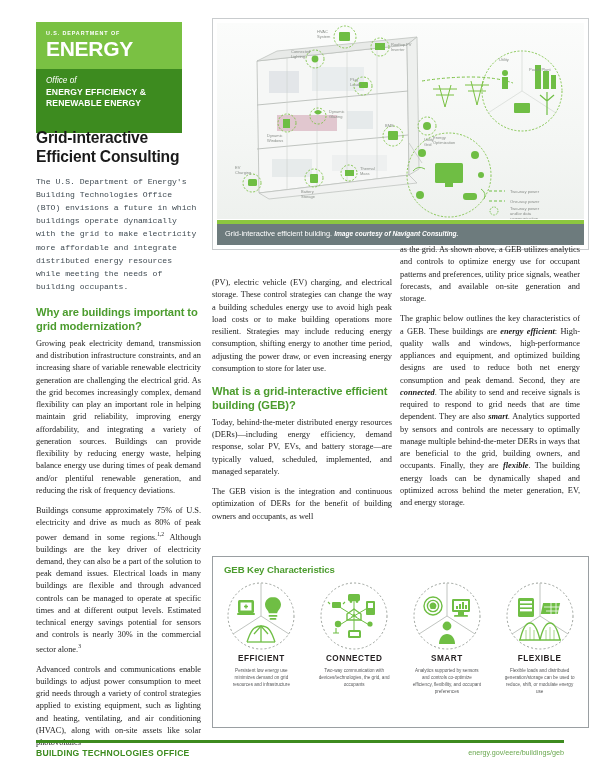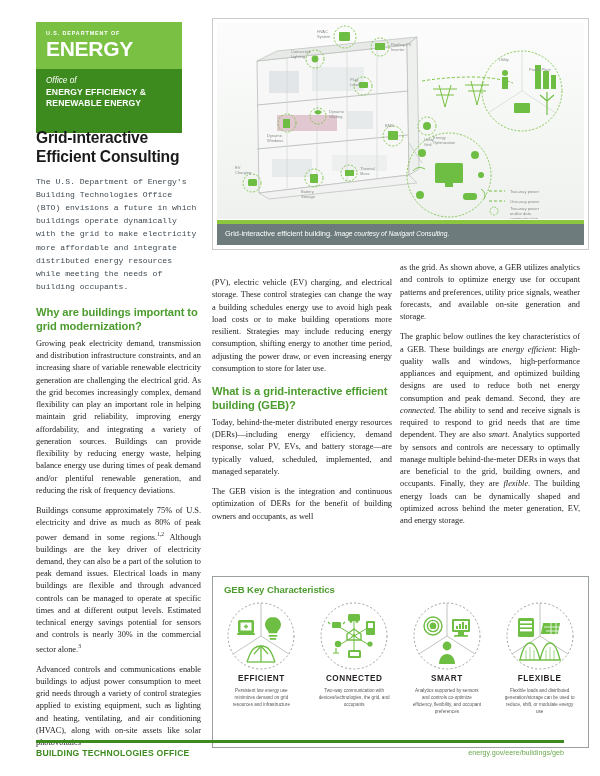--- a/index.html
+++ b/index.html
@@ -32,21 +32,21 @@
   h2.sect{
     color:#4c9c2e;font-size:11.2px;font-weight:bold;line-height:1.24;
     margin:4px 0 4px 0;letter-spacing:-.1px;
   }
   .body-serif{
     font-family:"Liberation Serif", serif;
     font-size:8.35px;line-height:1.47;color:#1c1c1c;text-align:justify;
     margin:0 0 8px 0;
   }
   .body-serif sup{font-size:5.6px;vertical-align:super;}
-  em{font-style:italic;}
+  em{font-style:italic;font-weight:bold;}
 
   
   .figure{position:absolute;left:212px;top:18px;width:377px;height:232px;}
   .fig-frame{
     position:absolute;inset:0;border:1px solid #c9ccce;background:#ffffff;
     box-sizing:border-box;
   }
   .fig-img{
     position:absolute;left:5px;top:5px;right:5px;height:196px;
     background:linear-gradient(180deg,#fbfcfb 0%,#f4f6f4 60%,#eef1ee 100%);
@@ -56,26 +56,26 @@
   .fig-cap{
     position:absolute;left:5px;top:206px;right:5px;bottom:5px;
     background:#6d7b7d;color:#ffffff;
     font-size:7.4px;line-height:1.1;
     padding:6px 8px;box-sizing:border-box;
   }
   .fig-cap em{font-size:6.6px;}
 
   
   .midcol{position:absolute;left:212px;top:262px;width:180px;margin-top:15px;}
-  .rightcol{position:absolute;left:400px;top:262px;width:180px;}
+  .rightcol{position:absolute;left:400px;top:244px;width:180px;}
 
   
   .gebbox{
     position:absolute;left:212px;top:556px;width:377px;height:172px;
-    border:1px solid #9a9fa2;background:#ffffff;box-sizing:border-box;margin-top:20px;
+    border:1px solid #9a9fa2;background:#ffffff;box-sizing:border-box;
   }
   .geb-title{
     color:#4c9c2e;font-size:9.6px;font-weight:bold;
     margin:7px 0 0 11px;letter-spacing:-.1px;
   }
   .geb-grid{
     display:flex;margin-top:4px;padding:0 6px;gap:8px;
   }
   .geb-item{flex:1;text-align:center;padding:0 3px;box-sizing:border-box;}
   .geb-circ{height:74px;display:flex;align-items:center;justify-content:center;}

